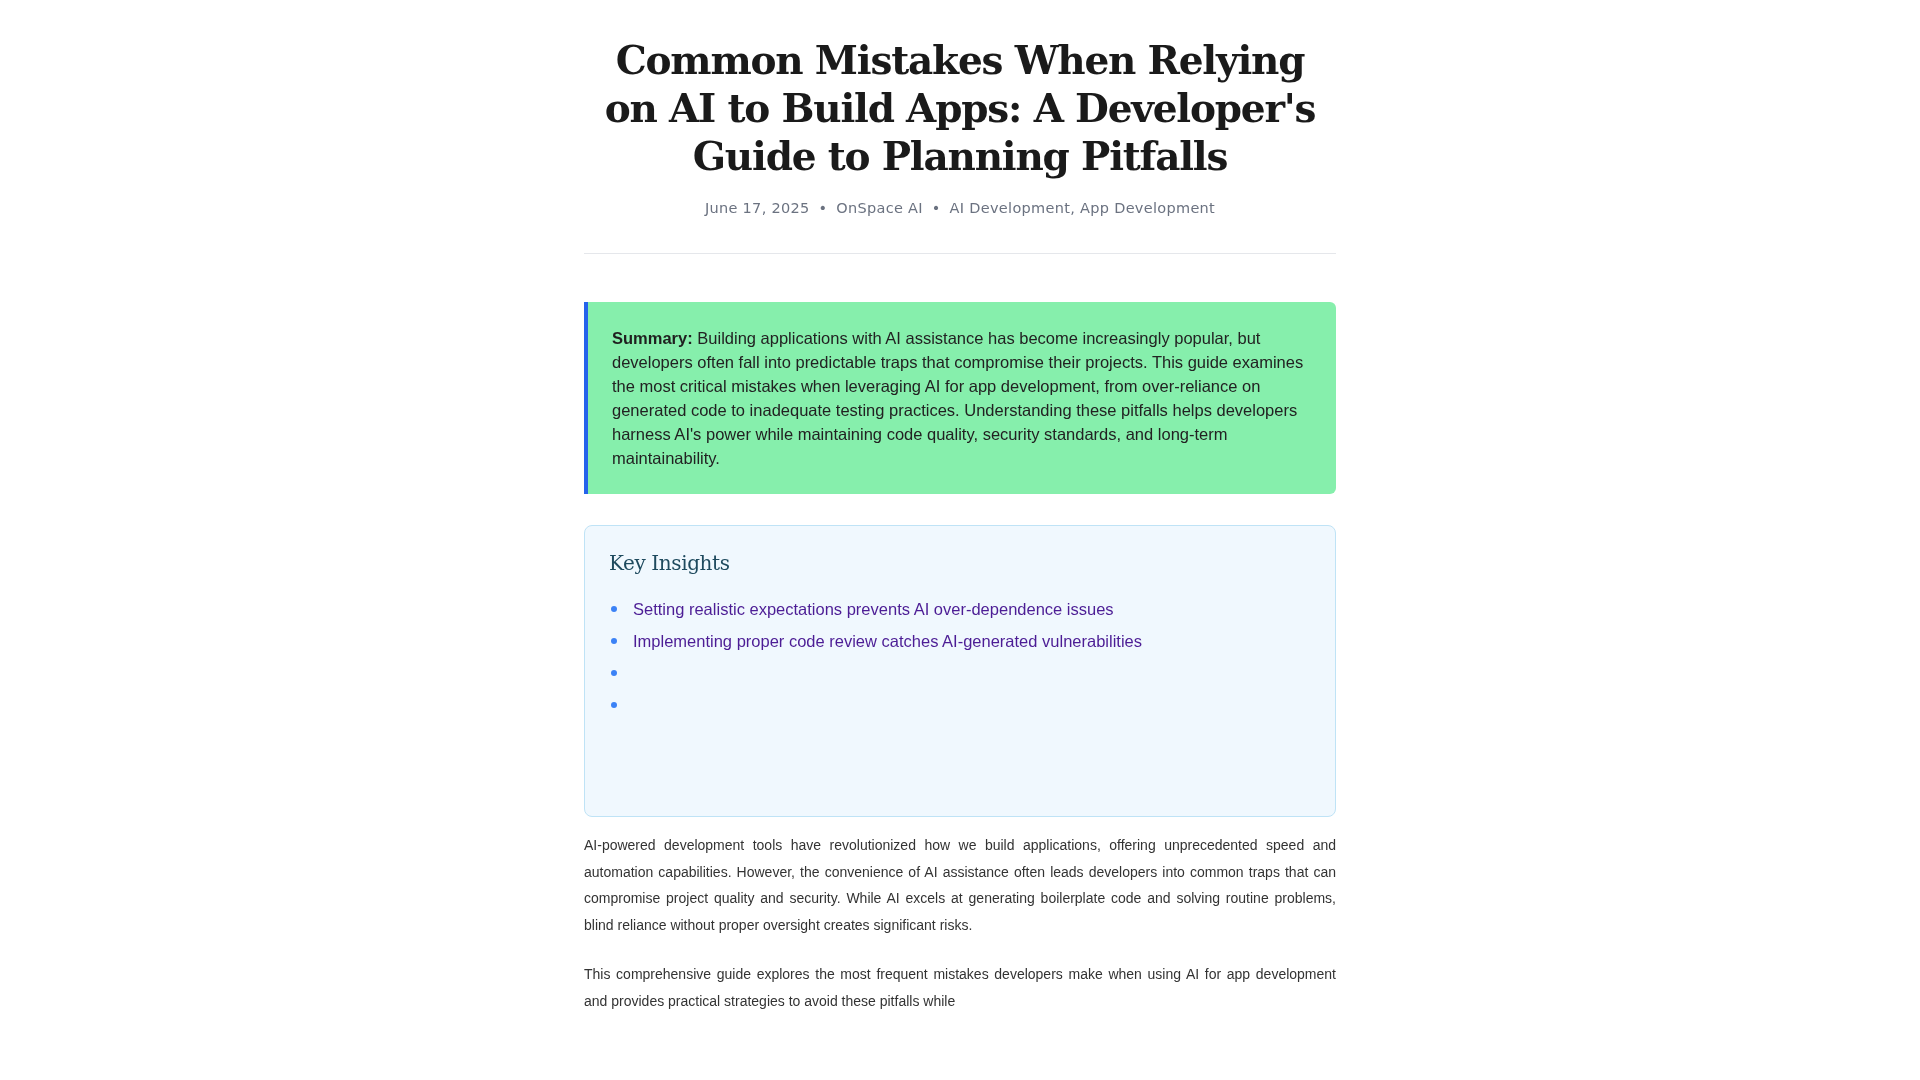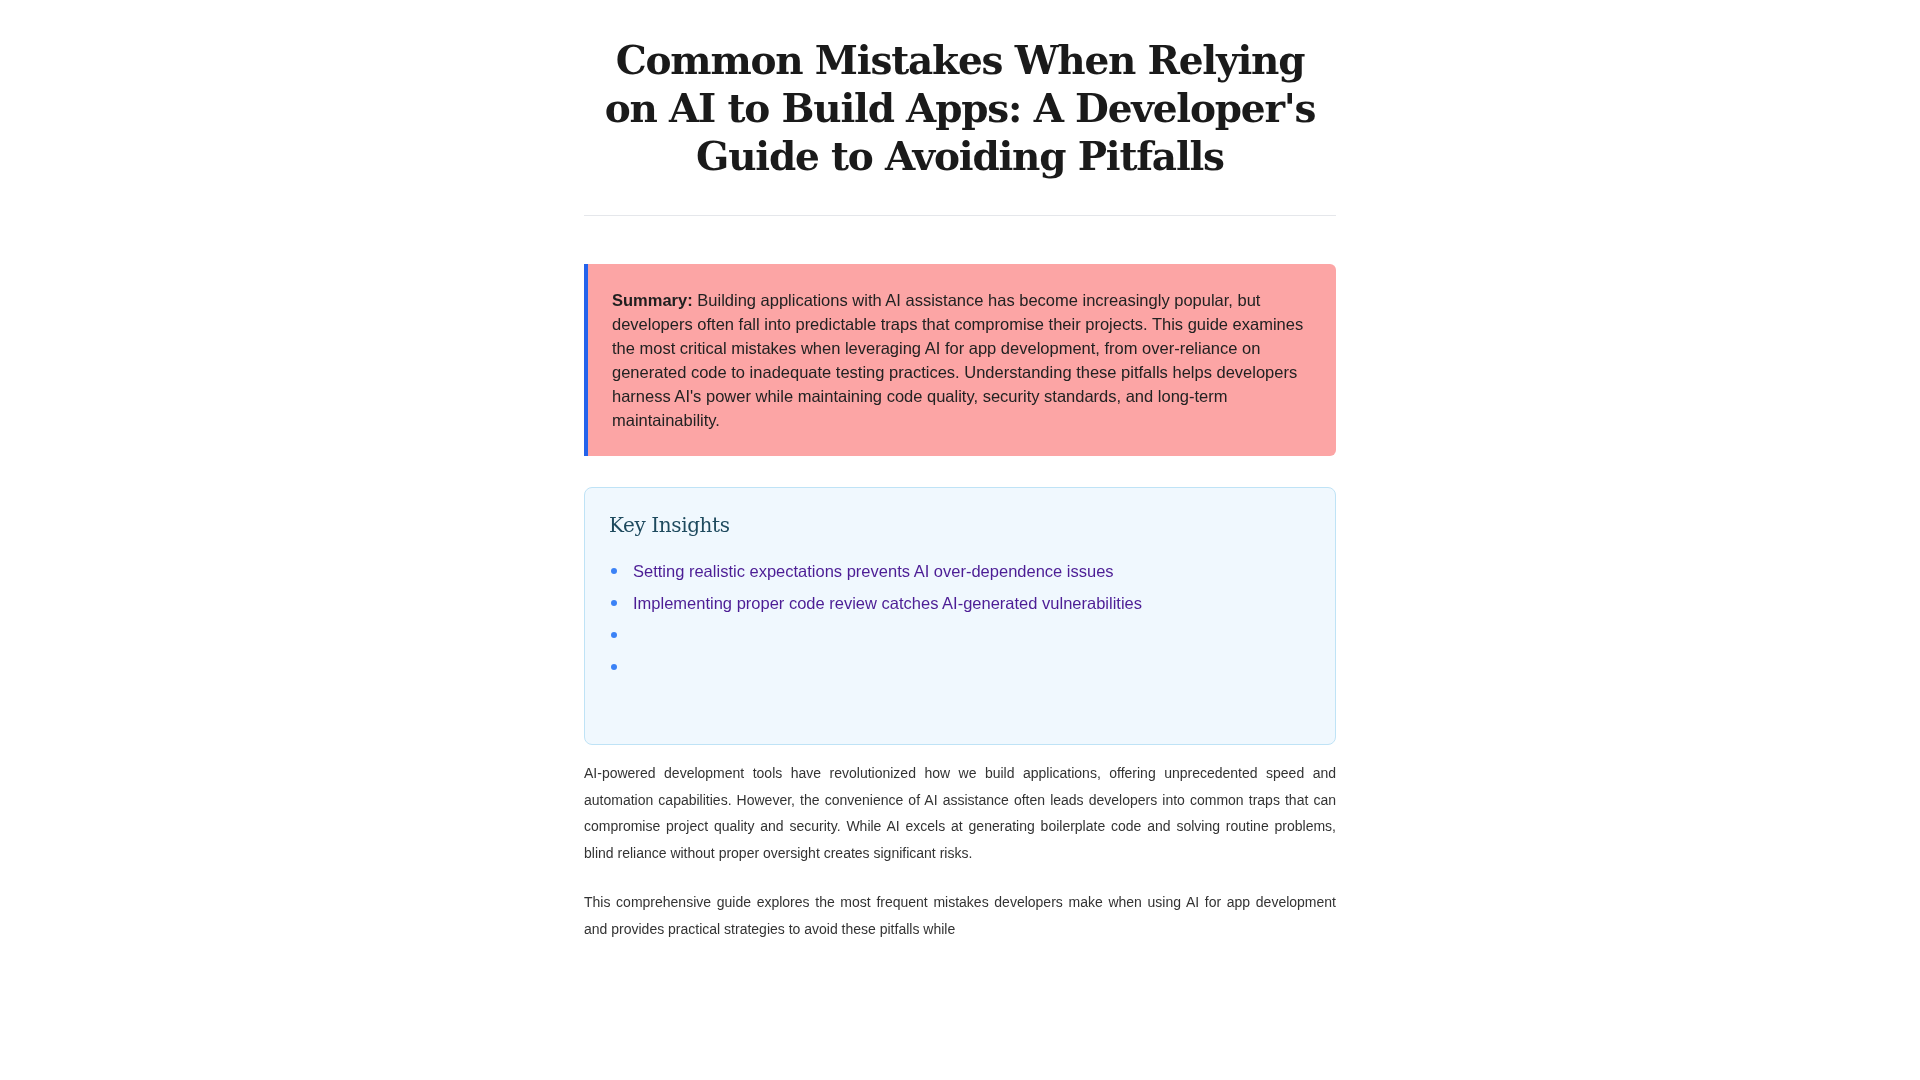--- a/index.html
+++ b/index.html
@@ -41,21 +41,21 @@
       font-size: 14.5px;
       line-height: 20px;
       letter-spacing: 0.3px;
       color: #6b7280;
     }
     .article-meta .sep { margin: 0 4px; }
 
     
     .summary-box {
       margin-top: 48px;
-      background: #fca5a5;
+      background: #86efac;
       border-left: 4px solid #2563eb;
       border-radius: 0 6px 6px 0;
       padding: 24px 24px 25px 24px;
       height: 192px;
     }
     .summary-text {
       font-family: "Liberation Sans", sans-serif;
       font-size: 16.5px;
       line-height: 24px;
       color: #222222;
@@ -65,21 +65,21 @@
       color: #1f1f1f;
     }
 
     
     .insights-box {
       margin-top: 31px;
       background: #f0f8fe;
       border: 1px solid #bfe3f6;
       border-radius: 8px;
       padding: 24px 24px 24px 24px;
-      height: 258px;
+      height: 292px;
     }
     .insights-title {
       font-family: "DejaVu Serif", "Liberation Serif", serif;
       font-weight: normal;
       font-size: 20px;
       line-height: 26px;
       color: #1e4a5e;
       letter-spacing: -0.4px;
     }
     .insights-list {
@@ -125,21 +125,28 @@
     .section-para + .section-para {
       margin-top: 23px;
     }
   </style>
 </head>
 <body>
 
 <main class="article">
 
   <header class="article-header">
-    <h1 class="article-title">Common Mistakes When Relying on AI to Build Apps: A Developer's Guide to Avoiding Pitfalls</h1>
+    <h1 class="article-title">Common Mistakes When Relying on AI to Build Apps: A Developer's Guide to Planning Pitfalls</h1>
+    <div class="article-meta">
+      <span>June 17, 2025</span>
+      <span class="sep">•</span>
+      <span>OnSpace AI</span>
+      <span class="sep">•</span>
+      <span>AI Development, App Development</span>
+    </div>
   </header>
 
   <section class="summary-box">
     <p class="summary-text"><strong class="summary-label">Summary:</strong><span> Building applications with AI assistance has become increasingly popular, but developers often fall into predictable traps that compromise their projects. This guide examines the most critical mistakes when leveraging AI for app development, from over-reliance on generated code to inadequate testing practices. Understanding these pitfalls helps developers harness AI's power while maintaining code quality, security standards, and long-term maintainability.</span></p>
   </section>
 
   <section class="insights-box">
     <h3 class="insights-title">Key Insights</h3>
     <ul class="insights-list">
       <li class="insights-item">

